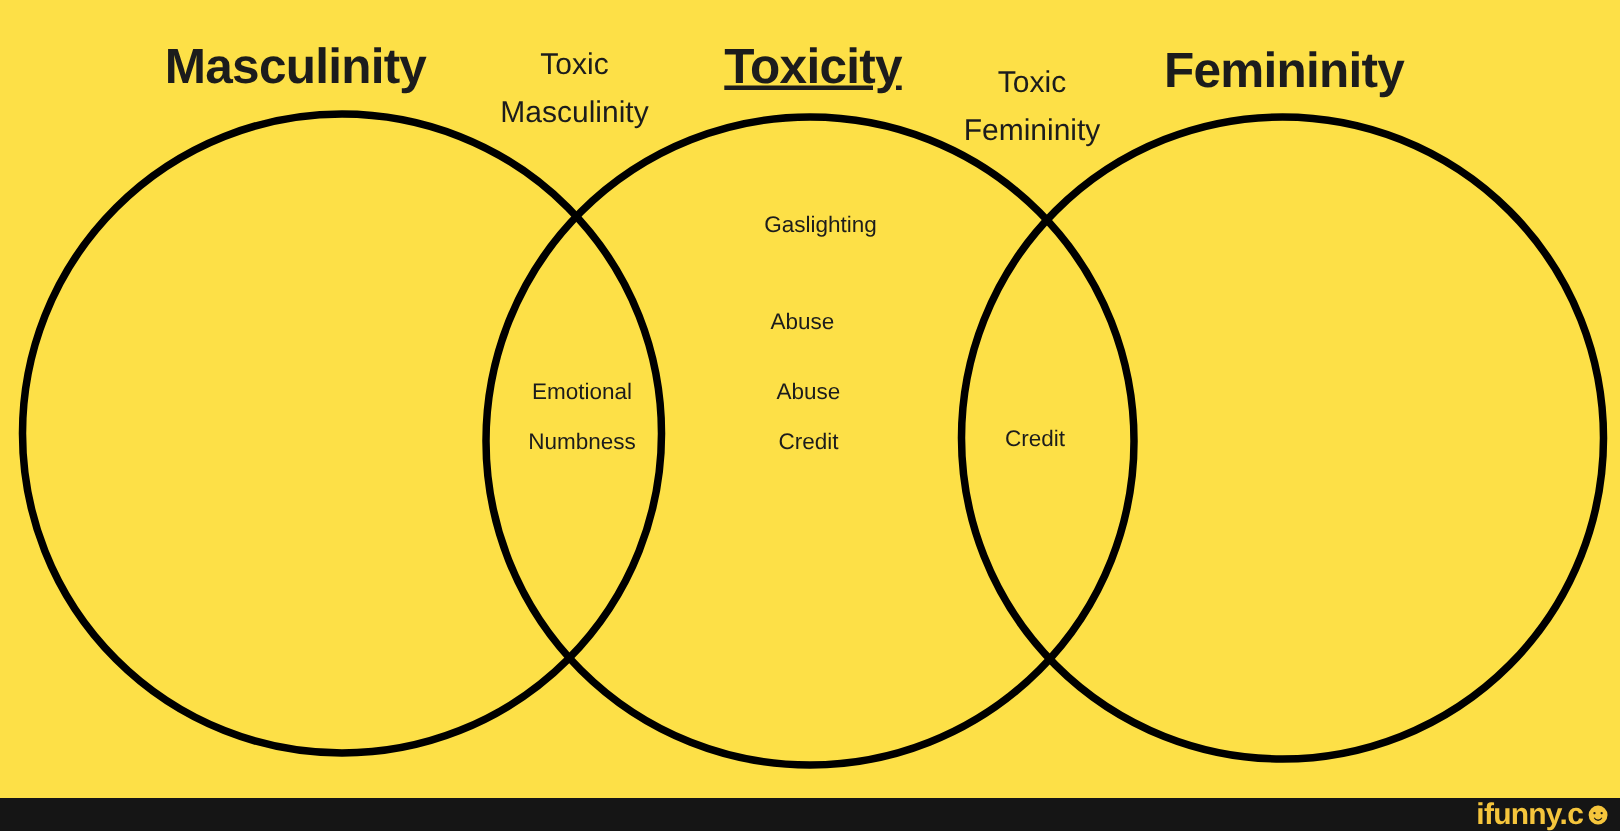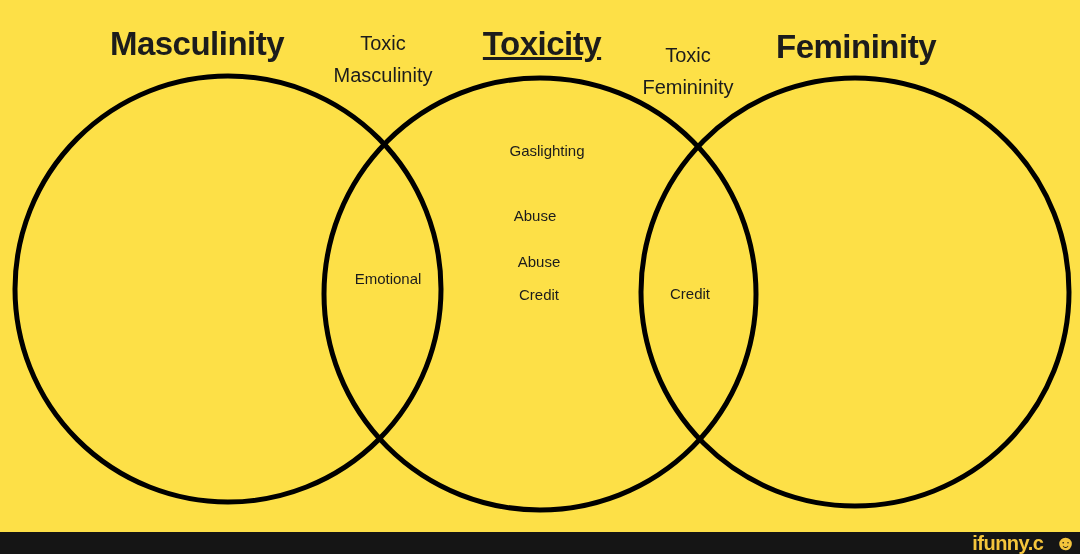--- a/index.html
+++ b/index.html
@@ -57,21 +57,20 @@
     box-sizing: border-box;
   }
   .watermark {
     color: #f5c53c;
     font-size: 20px;
     font-weight: 700;
     letter-spacing: -0.5px;
     line-height: 20px;
     display: flex;
     align-items: flex-start;
-    gap: 12px;
   }
   .watermark .smiley {
     font-size: 21px;
     line-height: 20px;
     margin-left: -1px;
   }
 </style>
 </head>
 <body>
 
@@ -98,20 +97,21 @@
 
   <div class="label item" style="left:547px; top:150px;">Gaslighting</div>
   <div class="label item" style="left:535px; top:215px;">Abuse</div>
   <div class="label item" style="left:539px; top:278px;">
     <div>Abuse</div>
     <div>Credit</div>
   </div>
 
   <div class="label item" style="left:388px; top:278px;">
     <div>Emotional</div>
+    <div>Numbness</div>
   </div>
 
   <div class="label item" style="left:690px; top:293px;">Credit</div>
 
   <div class="footer-bar">
     <div class="watermark">
       <span>ifunny.c</span>
         <span class="smiley">☻</span>
     </div>
   </div>

